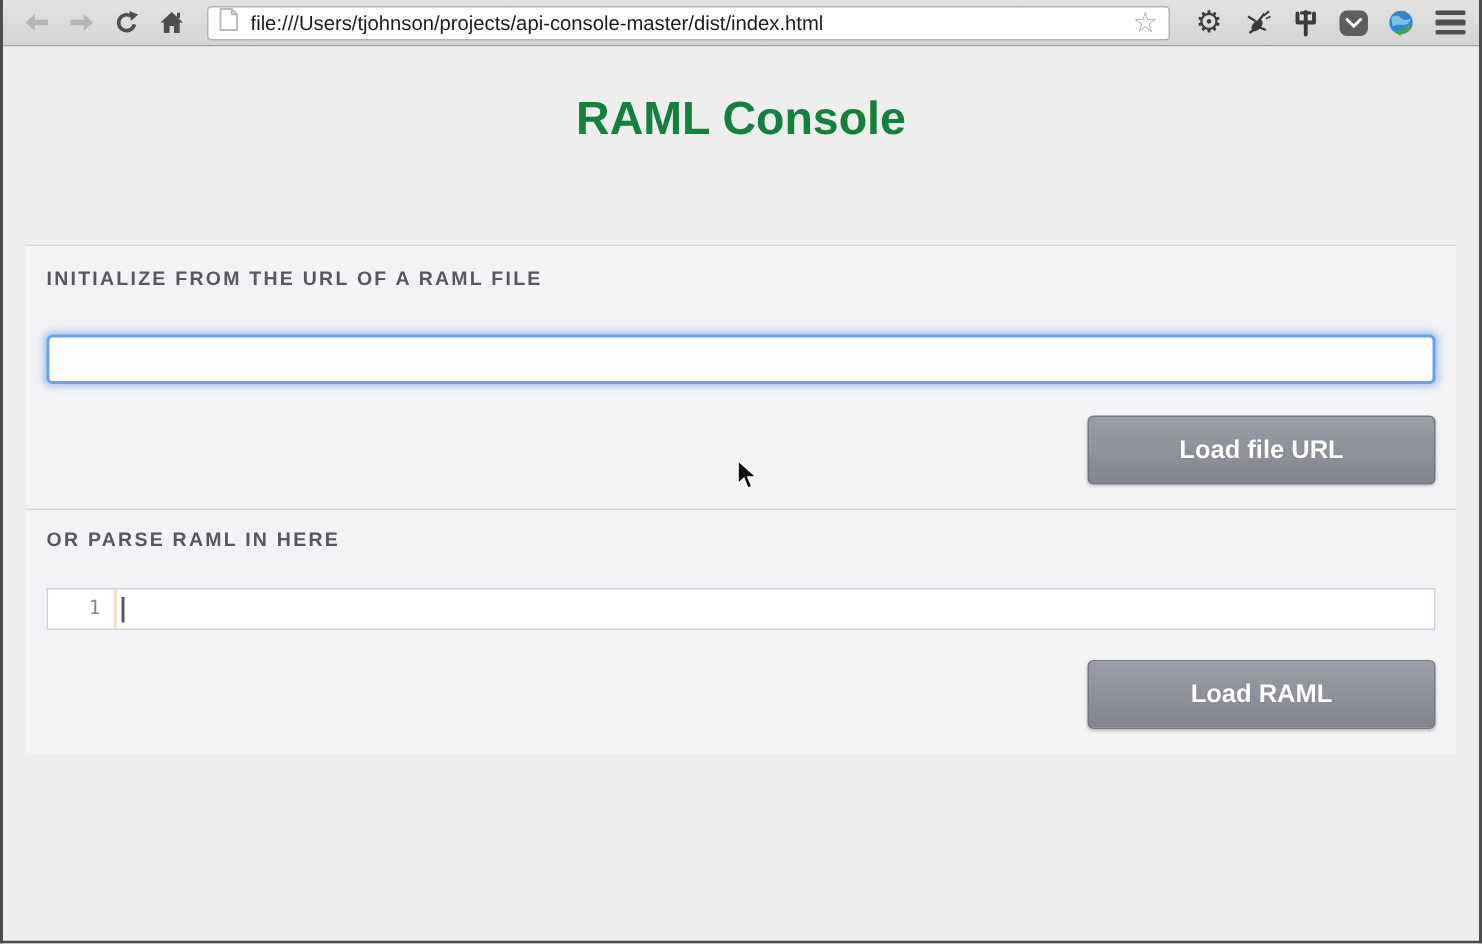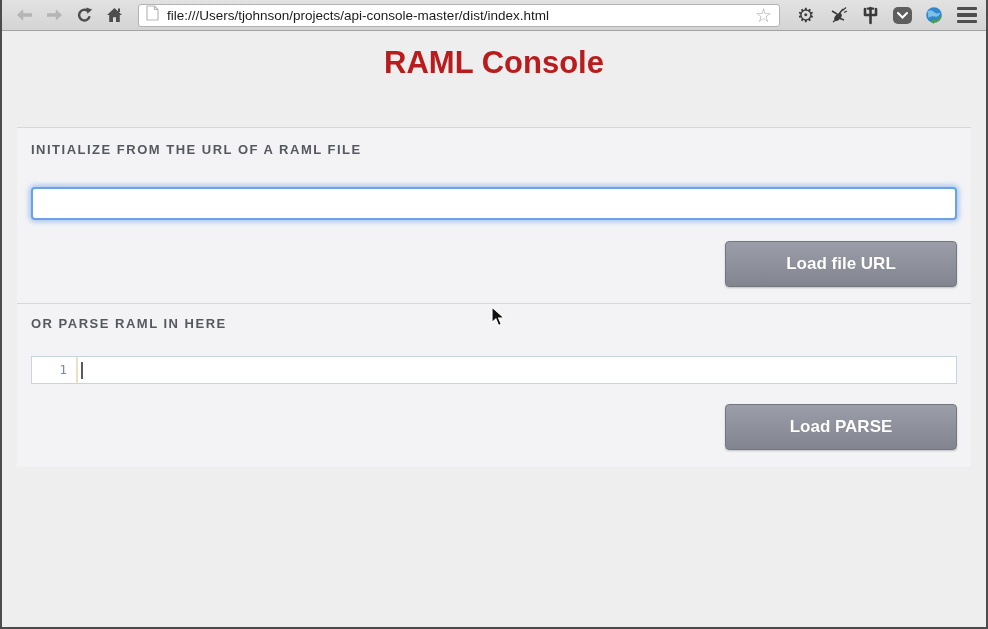--- a/index.html
+++ b/index.html
@@ -39,27 +39,27 @@
   .pocket {
     width:19px; height:17px; background:#5e5e5e; border-radius:5px;
     display:flex; align-items:center; justify-content:center;
   }
   .menu-btn { width:22px; height:24px; display:flex; flex-direction:column; justify-content:center; margin-left:6px; }
   .menu-btn i { display:block; height:3.5px; background:#4e4e4e; border-radius:1px; margin:1.4px 1px; }
 
   
   .content { flex:1; background:#eeeeee; position:relative; }
   h1.page-title {
-    text-align:center; font-size:31px; font-weight:700; color:#b91c1c;
-    padding-top:14px; height:96px; letter-spacing:0;
+    text-align:center; font-size:31px; font-weight:700; color:#15803d;
+    padding-top:30px; height:96px; letter-spacing:0;
   }
   .panel {
     margin:0 15px; background:#f3f3f5; border-top:1px solid #d8d8d8;
   }
-  .panel-url  { padding:14px 14px 16px; }
+  .panel-url  { padding:14px 14px 16px;margin-top:36px; }
   .panel-raml { margin-top:0; padding:12px 14px 17px; }
   .section-label {
     font-size:13px; font-weight:700; color:#55585f; letter-spacing:1.5px;
   }
   .url-input {
     display:block; width:100%; height:33px; margin-top:30px;
     border:2px solid #6aa1e9; border-radius:4px; background:#fff;
     box-shadow:0 0 5px 2px rgba(106,161,233,0.55);
     outline:none; font-size:14px; padding:0 8px; color:#333;
   }
@@ -186,21 +186,21 @@
     <div class="panel panel-raml">
       <div class="section-label">OR PARSE RAML IN HERE</div>
       <div class="editor">
         <div class="gutter">1</div>
         <div class="code-area">
           <span class="caret"></span>
           <span class="code-text"></span>
         </div>
       </div>
       <div class="btn-row btn-row-raml">
-        <button class="gray-btn">Load PARSE</button>
+        <button class="gray-btn">Load RAML</button>
       </div>
     </div>
 
     <span class="mouse-pointer">
       <svg width="15" height="22" viewBox="0 0 15 22">
         <path d="M1 1 L1 16.5 L4.9 13 L7.5 19.5 L10.3 18.3 L7.6 12 L13 11.8 Z" fill="#101010" stroke="#ffffff" stroke-width="1.1"></path>
       </svg>
     </span>
   </div>
 </div>

